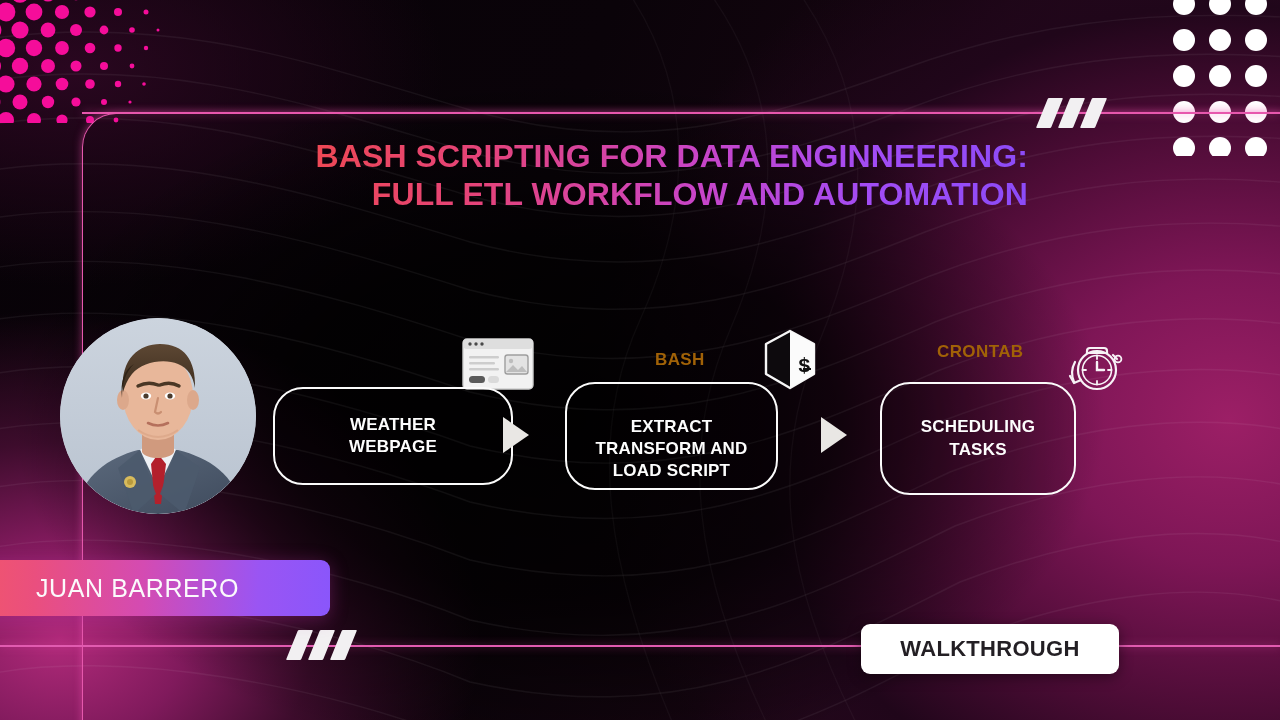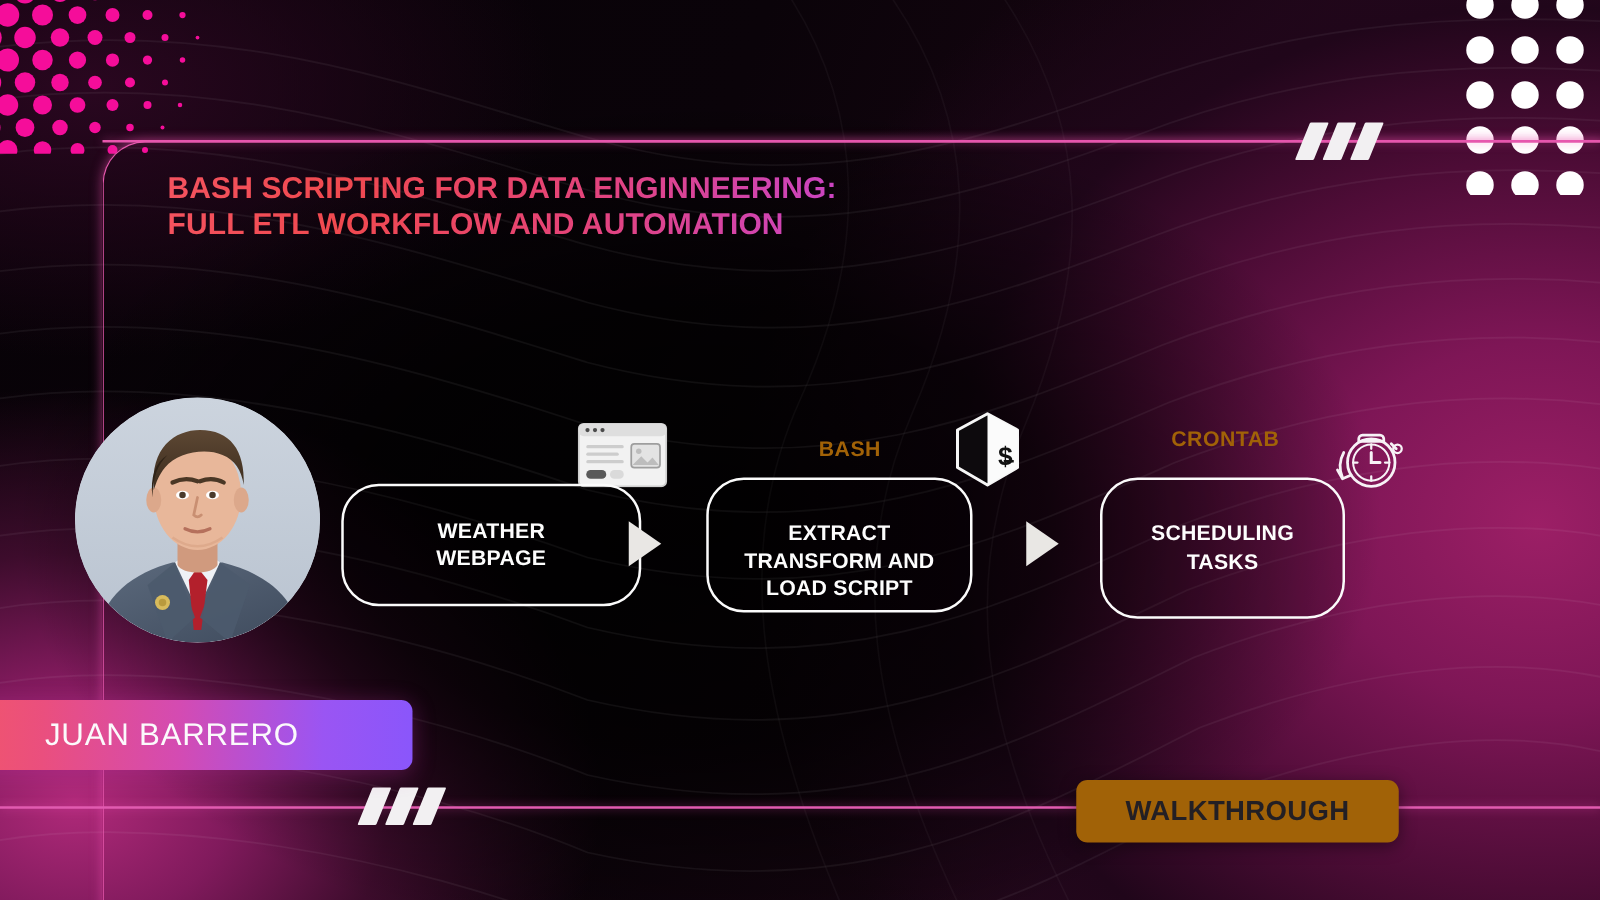--- a/index.html
+++ b/index.html
@@ -60,28 +60,29 @@
   .slashes { position:absolute; display:flex; gap:7px; }
   .slashes i {
     display:block; width:15px; height:30px; background:#f2f0f2;
     transform:skewX(-22deg); border-radius:1px;
   }
   .slashes.tr { left:1042px; top:98px; }
   .slashes.bl { left:292px; top:630px; }
 
   
   .title {
-    position:absolute; left:134px; top:137px; width:880px;
-    font-size:24px; line-height:1.20; font-weight:800;
+    position:absolute; left:148px; top:137px; width:880px;
+    font-size:32px; line-height:1.20; font-weight:800;
     letter-spacing:0.1px; text-transform:uppercase;
     font-family:"Liberation Sans", sans-serif;
     background:linear-gradient(95deg, #f4535f 0%, #f0494f 16%, #e4437a 38%, #c944c6 62%, #a24cf5 82%, #8b4bf8 100%);
     -webkit-background-clip:text; background-clip:text;
     color:transparent; -webkit-text-fill-color:transparent;
     text-shadow:none;
+    text-align:right;
   }
   .title span { display:block; }
 
   
   .avatar {
     position:absolute; left:60px; top:318px; width:196px; height:196px;
     border-radius:50%; overflow:hidden;
     background:#c3cbd6;
   }
   .avatar svg { display:block; width:196px; height:196px; }
@@ -138,21 +139,21 @@
     box-shadow:0 3px 18px rgba(180,50,160,0.35);
   }
   .namebadge span {
     color:#fbfafc; font-weight:400; font-size:25px;
     letter-spacing:0.6px; text-transform:uppercase;
   }
 
   
   .walk {
     position:absolute; left:861px; top:624px; width:258px; height:50px;
-    background:#a16207; border-radius:9px;
+    background:#ffffff; border-radius:9px;
     display:flex; align-items:center; justify-content:center;
     box-shadow:0 3px 14px rgba(0,0,0,0.45);
   }
   .walk span {
     color:#231f24; font-weight:800; font-size:22px;
     letter-spacing:0.3px; text-transform:uppercase;
   }
 </style>
 </head>
 <body>

